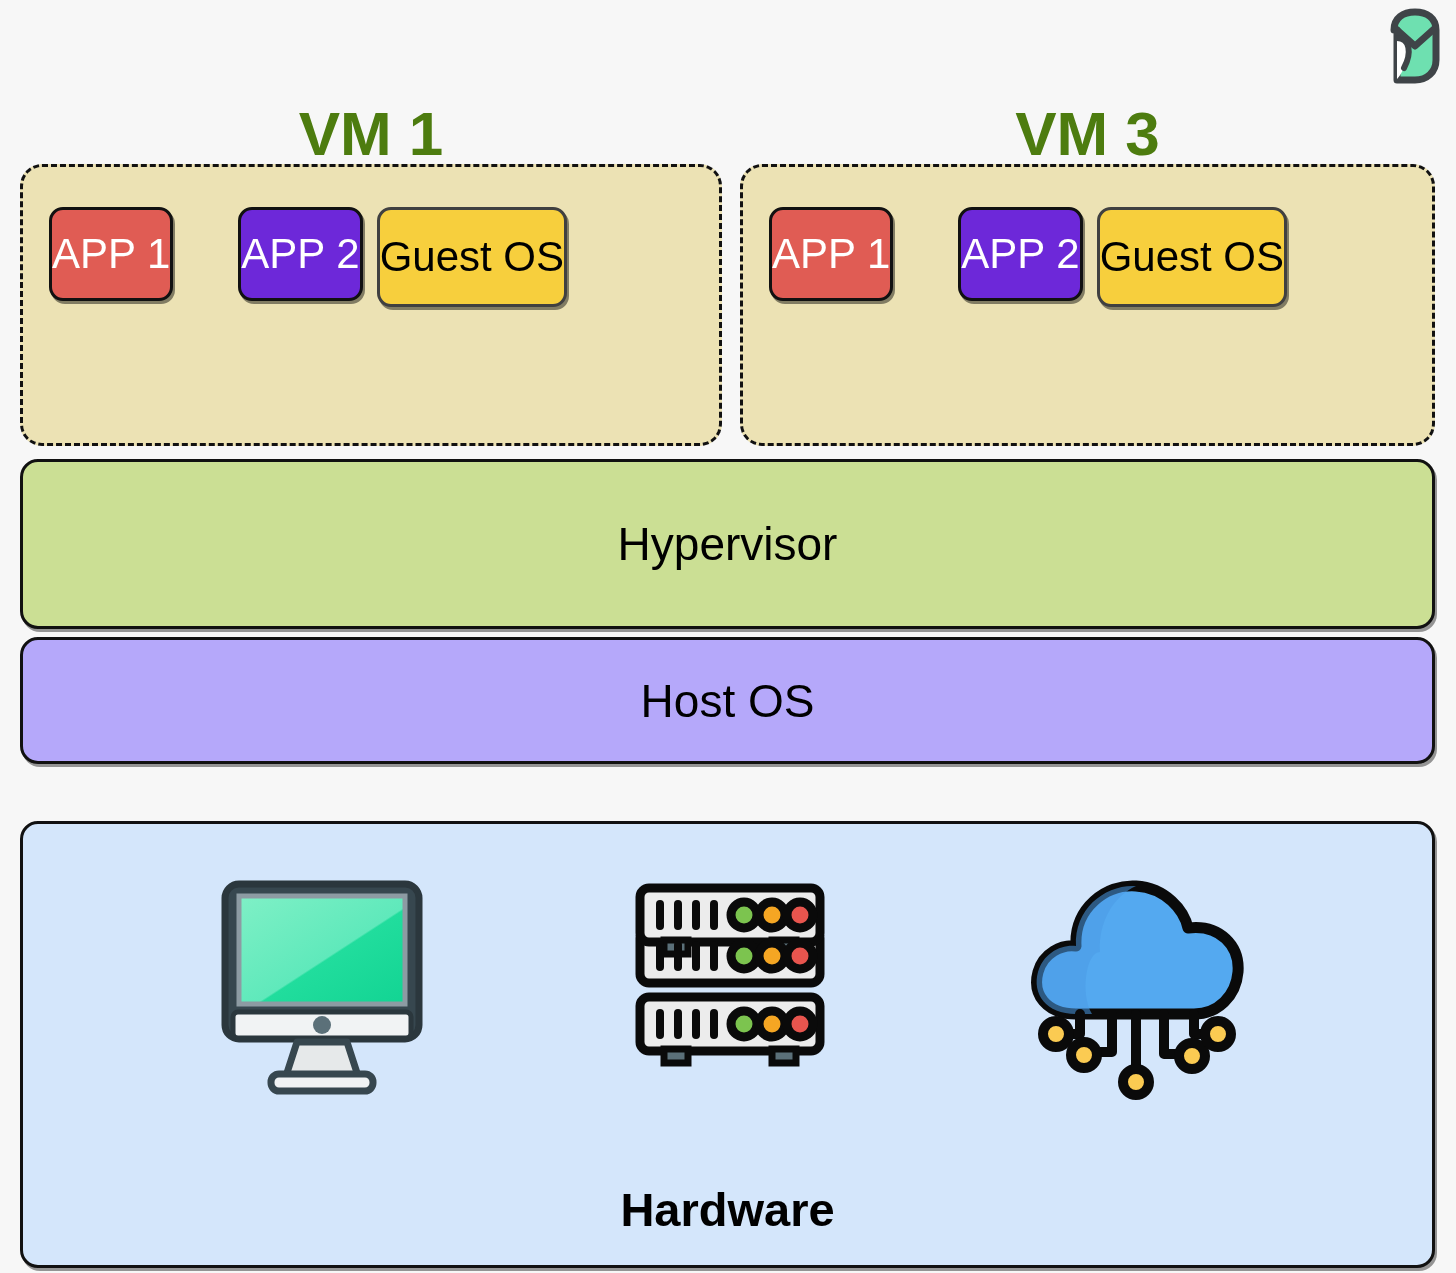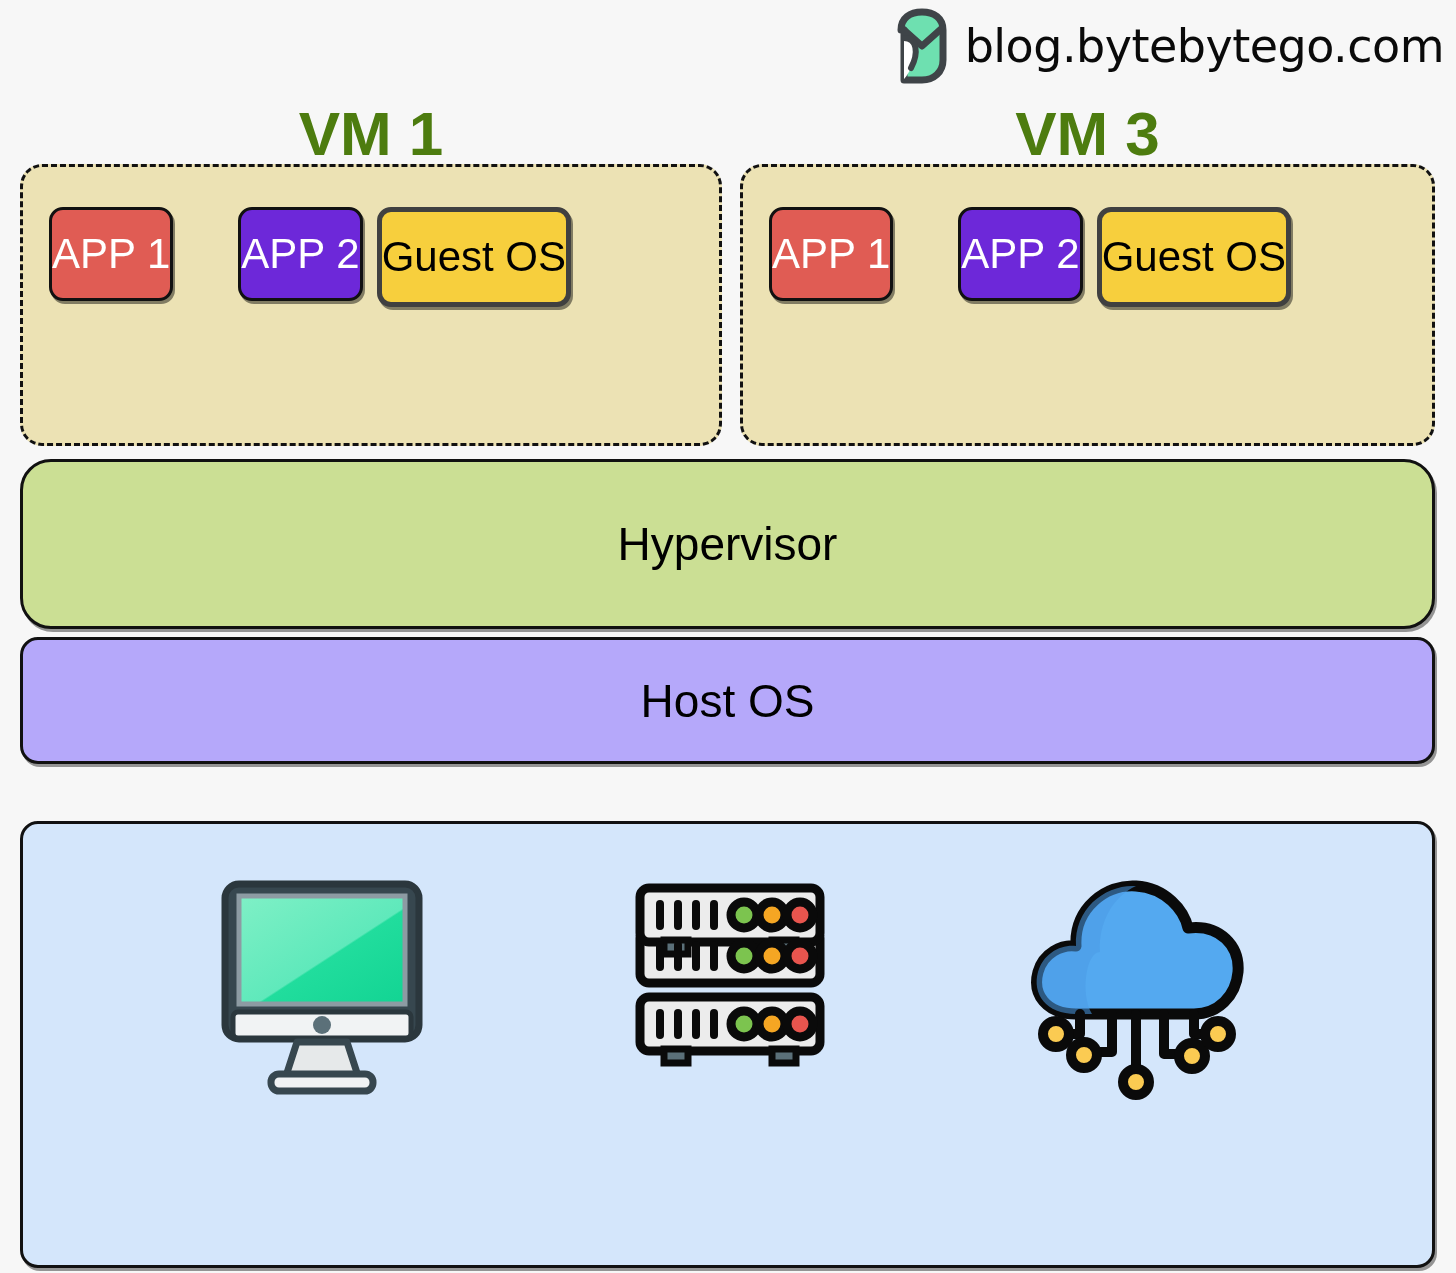--- a/index.html
+++ b/index.html
@@ -80,21 +80,21 @@
     color: #fff;
     font-size: 42px;
     box-sizing: border-box;
     box-shadow: 2px 3px 0 rgba(0,0,0,0.45);
   }
   .app-1 { background: #e05c54; }
   .app-2 { background: #6d28d9; margin-left: 47px; }
   .guest-os {
     height: 100px;
     background: #f7cf3d;
-    border: 5px solid #404040;
+    border: 3px solid #404040;
     border-radius: 14px;
     display: flex;
     align-items: center;
     justify-content: center;
     color: #000;
     font-size: 42px;
     box-sizing: border-box;
     box-shadow: 2px 3px 0 rgba(0,0,0,0.45);
   }
 
@@ -106,21 +106,21 @@
     border: 3px solid #111;
     border-radius: 18px;
     box-sizing: border-box;
     display: flex;
     align-items: center;
     justify-content: center;
     font-size: 46px;
     color: #000;
     box-shadow: 2px 3px 0 rgba(0,0,0,0.4);
   }
-  #hypervisor-layer { top: 459px; height: 170px; background: #cbdf94; border-radius: 31px; }
+  #hypervisor-layer { top: 459px; height: 170px; background: #cbdf94; }
   #hostos-layer     { top: 637px; height: 127px; background: #b5a8fa; }
 
   
   #hardware-layer {
     position: absolute;
     left: 20px;
     top: 821px;
     width: 1415px;
     height: 447px;
     background: #d4e6fb;
@@ -155,21 +155,20 @@
 <div id="brand">
   <span>
     <svg class="brand-logo" viewBox="0 0 58 76" xmlns="http://www.w3.org/2000/svg">
       <path d="M8 22 C8 10 17 4 29 4 C41 4 50 10 50 22 L50 52 C50 64 41 72 29 72 L11 72 L11 22 Z" fill="#6ee0b0"></path>
       <path d="M8 22 C8 10 17 4 29 4 C41 4 50 10 50 22 L50 52 C50 64 41 72 29 72 L11 72 L11 22 Z" fill="none" stroke="#3f4448" stroke-width="7" stroke-linejoin="round"></path>
       <path d="M10 21 L29 38 L48 21" fill="none" stroke="#3f4448" stroke-width="7" stroke-linejoin="round" stroke-linecap="round"></path>
       <path d="M11 30 C24 30 26 45 18 60 C15 66 13 69 11 71 Z" fill="#ffffff"></path>
       <path d="M11 30 C24 30 26 45 18 60" fill="none" stroke="#3f4448" stroke-width="6" stroke-linecap="round"></path>
     </svg>
   </span>
-  <span class="brand-text">blog.bytebytego.com</span>
 </div>
 
 <div class="vm-title" id="vm1-title">VM 1</div>
 <div class="vm-title" id="vm2-title">VM 3</div>
 
 <div class="vm-box" id="vm1-box">
   <div class="vm-inner">
     <div class="app-row">
       <div class="app-box app-1">APP 1</div>
       <div class="app-box app-2">APP 2</div>
@@ -272,13 +271,14 @@
           <circle cx="42" cy="160" r="13" fill="#fbcb52"></circle>
           <circle cx="70" cy="181" r="13" fill="#fbcb52"></circle>
           <circle cx="122" cy="208" r="13" fill="#fbcb52"></circle>
           <circle cx="178" cy="182" r="13" fill="#fbcb52"></circle>
           <circle cx="204" cy="160" r="13" fill="#fbcb52"></circle>
         </g>
       </svg>
     </span>
 
   </div>
+  <div id="hardware-label">Hardware</div>
 </div>
 
 </body></html>

